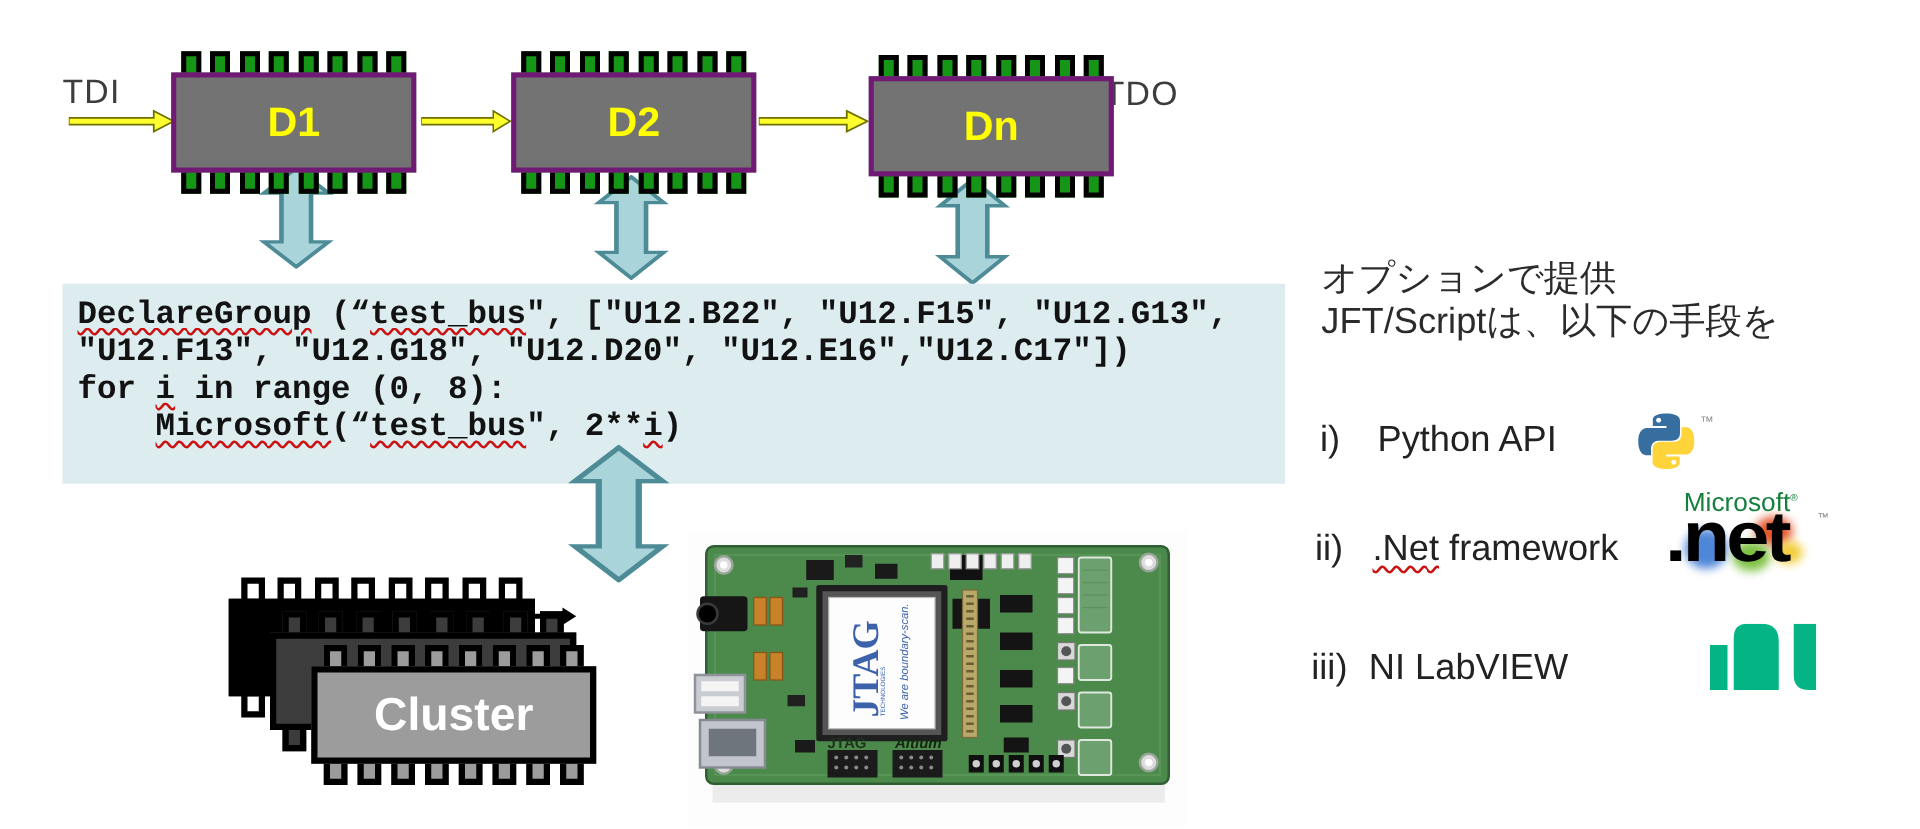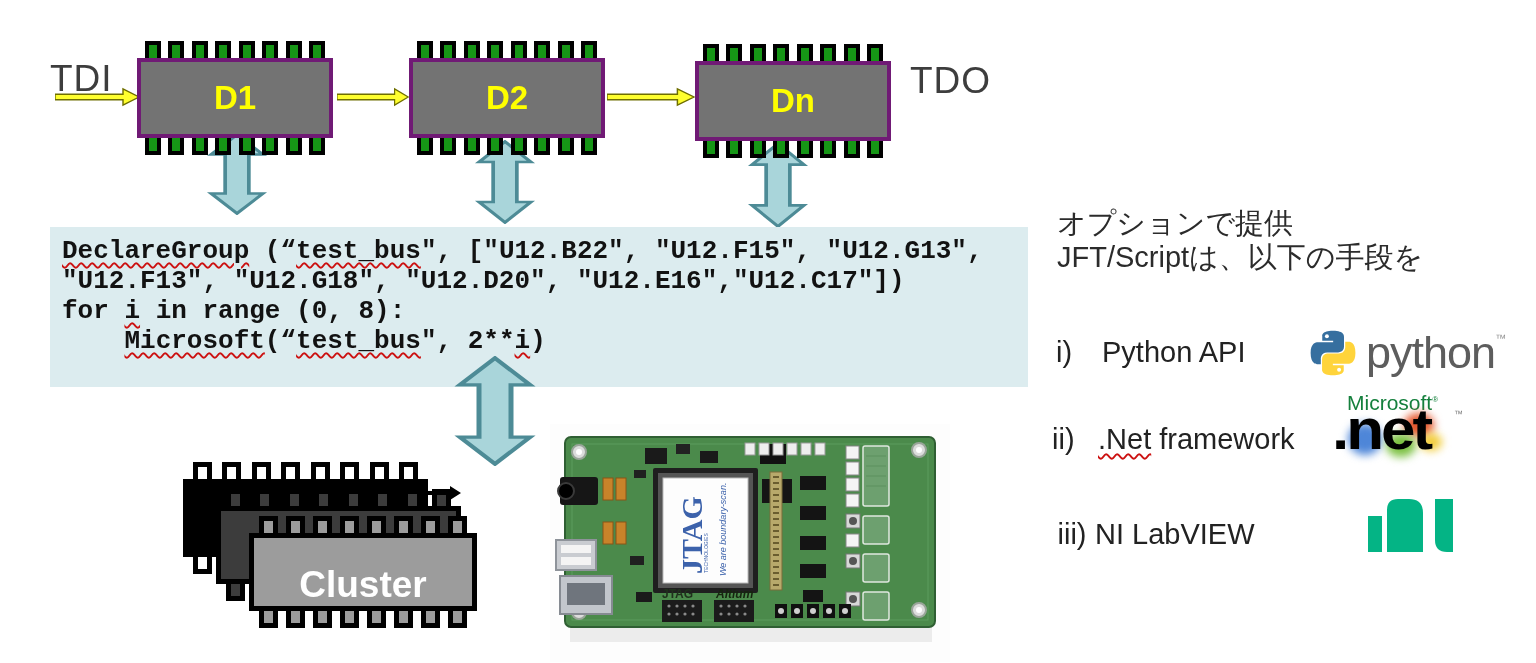--- a/index.html
+++ b/index.html
@@ -3,21 +3,21 @@
 <meta charset="utf-8">
 <style>
   html,body{margin:0;padding:0;}
   body{
     width:1536px;height:663px;background:#ffffff;position:relative;overflow:hidden;
     font-family:"Liberation Sans","DejaVu Sans",sans-serif;
   }
   .abs{position:absolute;}
 
   
-  .port-label{position:absolute;font-size:37px;color:#3d3d3d;letter-spacing:1px;}
+  .port-label{position:absolute;font-size:27px;color:#3d3d3d;letter-spacing:1px;}
   .ic{position:absolute;width:196px;}
   .ic .pins{display:flex;justify-content:space-between;padding:0 8px;height:21px;position:relative;z-index:1;}
   .ic .pins span{display:block;width:16px;height:21px;background:#169616;border:4px solid #000;box-sizing:border-box;}
   .ic .pins.top{margin-bottom:-4px;}
   .ic .pins.bottom{margin-top:-4px;}
   .ic .body{position:relative;z-index:2;height:80px;background:#737373;border:4px solid #701a75;box-sizing:border-box;
     display:flex;align-items:center;justify-content:center;}
   .ic .body span{color:#ffff00;font-size:33px;font-weight:bold;}
   svg.yarrow{position:absolute;}
   svg.tarrow{position:absolute;}
@@ -33,39 +33,39 @@
   .sp{text-decoration:underline;text-decoration-style:wavy;text-decoration-color:#cc1111;
       text-decoration-thickness:2px;text-underline-offset:4px;}
 
   
   .stack-chip{position:absolute;}
   .stack-chip .pins{display:flex;justify-content:space-between;padding:0 10px;height:22px;position:relative;z-index:1;}
   .stack-chip .pins span{display:block;width:19px;height:22px;border:5px solid #000;box-sizing:border-box;}
   .stack-chip .pins.top{margin-bottom:-5px;}
   .stack-chip .pins.bottom{margin-top:-5px;}
   .stack-chip .body{height:78px;border:5px solid #000;box-sizing:border-box;position:relative;z-index:2;
-    display:flex;align-items:flex-end;justify-content:center;}
+    display:flex;align-items:center;justify-content:center;}
   #stack-back{left:183px;top:462px;width:245px;z-index:1;}
   #stack-back .body{background:#000;}
   #stack-back .pins span{background:#fff;}
   #stack-mid{left:216px;top:489px;width:245px;z-index:2;}
   #stack-mid .body{background:#3c3c3c;}
   #stack-mid .pins span{background:#3c3c3c;}
   #stack-front{left:249px;top:516px;width:228px;z-index:3;}
   #stack-front .body{background:#9c9c9c;}
   #stack-front .pins span{background:#9c9c9c;}
   #stack-front .body span{color:#ffffff;font-size:37px;font-weight:bold;}
 
   
   #heading{position:absolute;left:1057px;top:206px;width:470px;font-size:29px;color:#2b2b2b;line-height:34px;}
   .item{position:absolute;font-size:29px;color:#222222;display:flex;}
   .item .idx{min-width:46px;}
   #item1{left:1056px;top:336px;}
   #item2{left:1052px;top:423px;}
-  #item3{left:1049px;top:518px;text-align:center;}
+  #item3{left:1049px;top:518px;}
   .sp2{text-decoration:underline;text-decoration-style:wavy;text-decoration-color:#cc1111;
       text-decoration-thickness:2px;text-underline-offset:4px;}
 
   #pylogo{position:absolute;left:1306px;top:326px;display:flex;align-items:center;}
   #pylogo .word{font-size:45px;color:#5d5d5d;letter-spacing:-1px;margin-left:6px;}
   #pylogo .tm{font-size:11px;color:#8f8f8f;align-self:flex-start;margin-top:6px;}
 
   #netlogo{position:absolute;left:1332px;top:391px;width:152px;height:84px;}
   #netlogo .ms{position:absolute;left:15px;top:0px;font-size:21px;color:#15803d;}
   #netlogo .ms sup{font-size:8px;}
@@ -77,21 +77,21 @@
   #netlogo .word{position:absolute;left:0px;top:6px;font-size:62px;font-weight:bold;color:#000;
     letter-spacing:-3px;transform:scaleY(0.92);transform-origin:left top;}
   #netlogo .tm{position:absolute;left:122px;top:18px;font-size:9px;color:#7d7d7d;}
 
   #nilogo{position:absolute;left:1368px;top:499px;}
 </style>
 </head>
 <body>
 
 <div class="port-label" style="left:50px;top:58px">TDI</div>
-<div class="port-label" style="left:910px;top:60px">TDO</div>
+<div class="port-label" style="left:883px;top:60px">TDO</div>
 
 <svg class="yarrow" id="ya1" style="left:55px;top:87px" width="85" height="20" viewBox="0 0 90 22" preserveAspectRatio="none">
   <path d="M0,8 H72 V2 L89,11 L72,20 V14 H0 Z" fill="#ffff2e" stroke="#6f6f00" stroke-width="1.5"></path>
 </svg>
 <svg class="yarrow" id="ya2" style="left:337px;top:87px" width="72" height="20" viewBox="0 0 90 22" preserveAspectRatio="none">
   <path d="M0,8 H72 V2 L89,11 L72,20 V14 H0 Z" fill="#ffff2e" stroke="#6f6f00" stroke-width="1.5"></path>
 </svg>
 <svg class="yarrow" id="ya3" style="left:607px;top:87px" width="88" height="20" viewBox="0 0 90 22" preserveAspectRatio="none">
   <path d="M0,8 H72 V2 L89,11 L72,20 V14 H0 Z" fill="#ffff2e" stroke="#6f6f00" stroke-width="1.5"></path>
 </svg>
@@ -437,21 +437,20 @@
   <span>NI LabVIEW</span>
 </div>
 
 <div id="pylogo">
   <svg width="54" height="54" viewBox="0 0 110 110">
     <path d="M54.9 9.7c-23.2 0-21.8 10.1-21.8 10.1l.03 10.4h22.2v3.1H24.3s-14.9-1.7-14.9 21.8 13 22.7 13 22.7h7.8V67s-.4-13 12.8-13h22s12.4.2 12.4-12V21.5S79.3 9.7 54.9 9.7z" fill="#366f9f"></path>
     <path d="M55.1 100.3c23.2 0 21.8-10.1 21.8-10.1l-.03-10.4H54.7v-3.1h31.1s14.9 1.7 14.9-21.8-13-22.7-13-22.7h-7.8V43s.4 13-12.8 13h-22s-12.4-.2-12.4 12v20.5s-1.9 11.8 22.4 11.8z" fill="#ffd43b"></path>
     <circle cx="42.6" cy="20.8" r="4" fill="#fff"></circle>
     <circle cx="67.4" cy="89.2" r="4" fill="#fff"></circle>
   </svg>
-  <span class="word">python</span>
   <span class="tm">™</span>
 </div>
 
 <div id="netlogo">
   <span class="ms"><span>Microsoft</span><sup>®</sup></span>
   <div class="blob" id="blob-blue"></div>
   <div class="blob" id="blob-orange"></div>
   <div class="blob" id="blob-green"></div>
   <div class="blob" id="blob-yellow"></div>
   <span class="word">.net</span>

